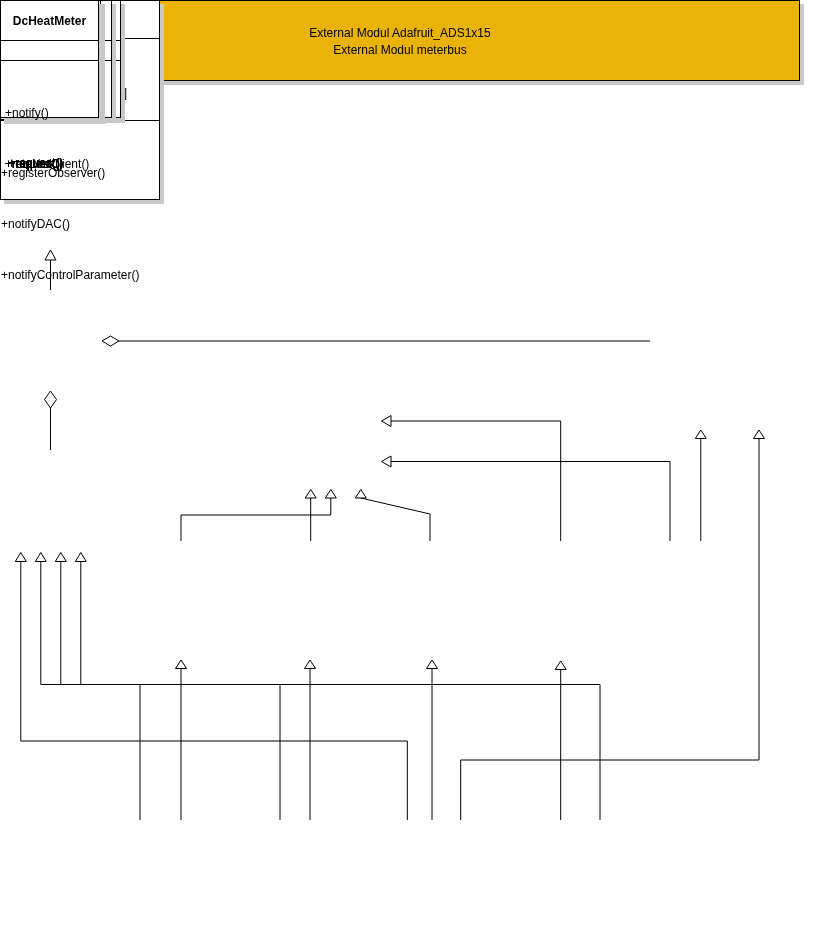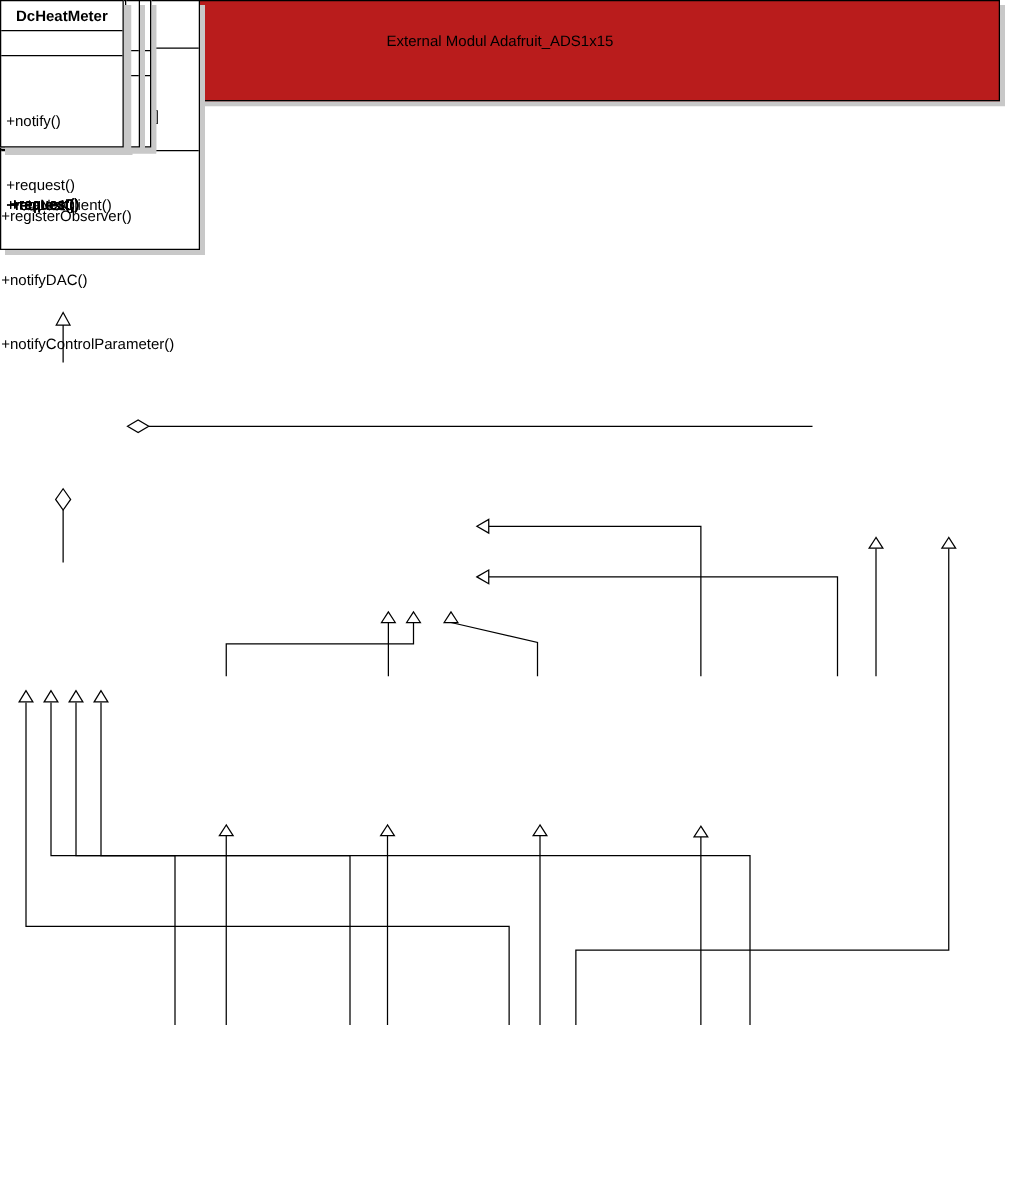--- a/index.html
+++ b/index.html
@@ -2,21 +2,21 @@
 <html><head>
 <meta charset="utf-8">
 <style>
   html,body { margin:0; padding:0; background:#ffffff; }
   #canvas {
     position:relative; width:815px; height:945px; background:#ffffff;
     font-family:"Liberation Sans", sans-serif; color:#000;
     overflow:hidden;
   }
   .frame {
-    position:absolute; background:#b91c1c; border:1px solid #000;
+    position:absolute; background:#eab308; border:1px solid #000;
     box-shadow:4px 4px 0 0 #c8c8c8; box-sizing:border-box; z-index:1;
   }
   .frame .ftitle { font-weight:bold; font-size:12px; padding:11px 0 0 8px; }
   .frame .fnotes { text-align:center; font-size:12px; line-height:17px; padding-top:24px; }
   .cls {
     position:absolute; background:#fff; border:1px solid #000;
     box-shadow:4px 4px 0 0 #c8c8c8; box-sizing:border-box;
     display:flex; flex-direction:column; z-index:1;
   }
   .cls .t {
@@ -37,20 +37,21 @@
 <body>
 
 <div id="canvas">
 
   <div class="frame" style="left:0;top:2;width:780px;height:37px">
     <div class="ftitle">Rasbian (RPI 3), Python 3</div>
   </div>
   <div class="frame" style="left:0;top:39;width:800px;height:81px">
     <div class="fnotes">
       <div>External Modul Adafruit_ADS1x15</div>
+      <div>External Modul meterbus</div>
     </div>
   </div>
 
   <div class="cls" style="left:0;top:150;width:101px;height:98px">
     <div class="t" style="height:38px">Tkinter</div>
     <div class="a" style="height:20px"></div>
     <div class="m"></div>
   </div>
 
   <div class="cls" style="left:0;top:290;width:102px;height:101px">
@@ -155,21 +156,21 @@
   <div class="cls" style="left:379;top:820;width:101px;height:118px">
     <div class="t" style="height:40px">Controlling</div>
     <div class="a" style="height:20px"></div>
     <div class="m">
       <div class="line">+notify()</div>
       <div class="line">+request()</div>
     </div>
   </div>
 
   <div class="cls" style="left:530;top:820;width:99px;height:118px">
-    <div class="t" style="height:24px">DcHeatMeter</div>
+    <div class="t" style="height:40px">DcHeatMeter</div>
     <div class="a" style="height:20px"></div>
     <div class="m">
       <div class="line">+notify()</div>
       <div class="line">+request()</div>
     </div>
   </div>
 
   <svg id="edges" width="815" height="945" viewBox="0 0 815 945">
 
     <g>

